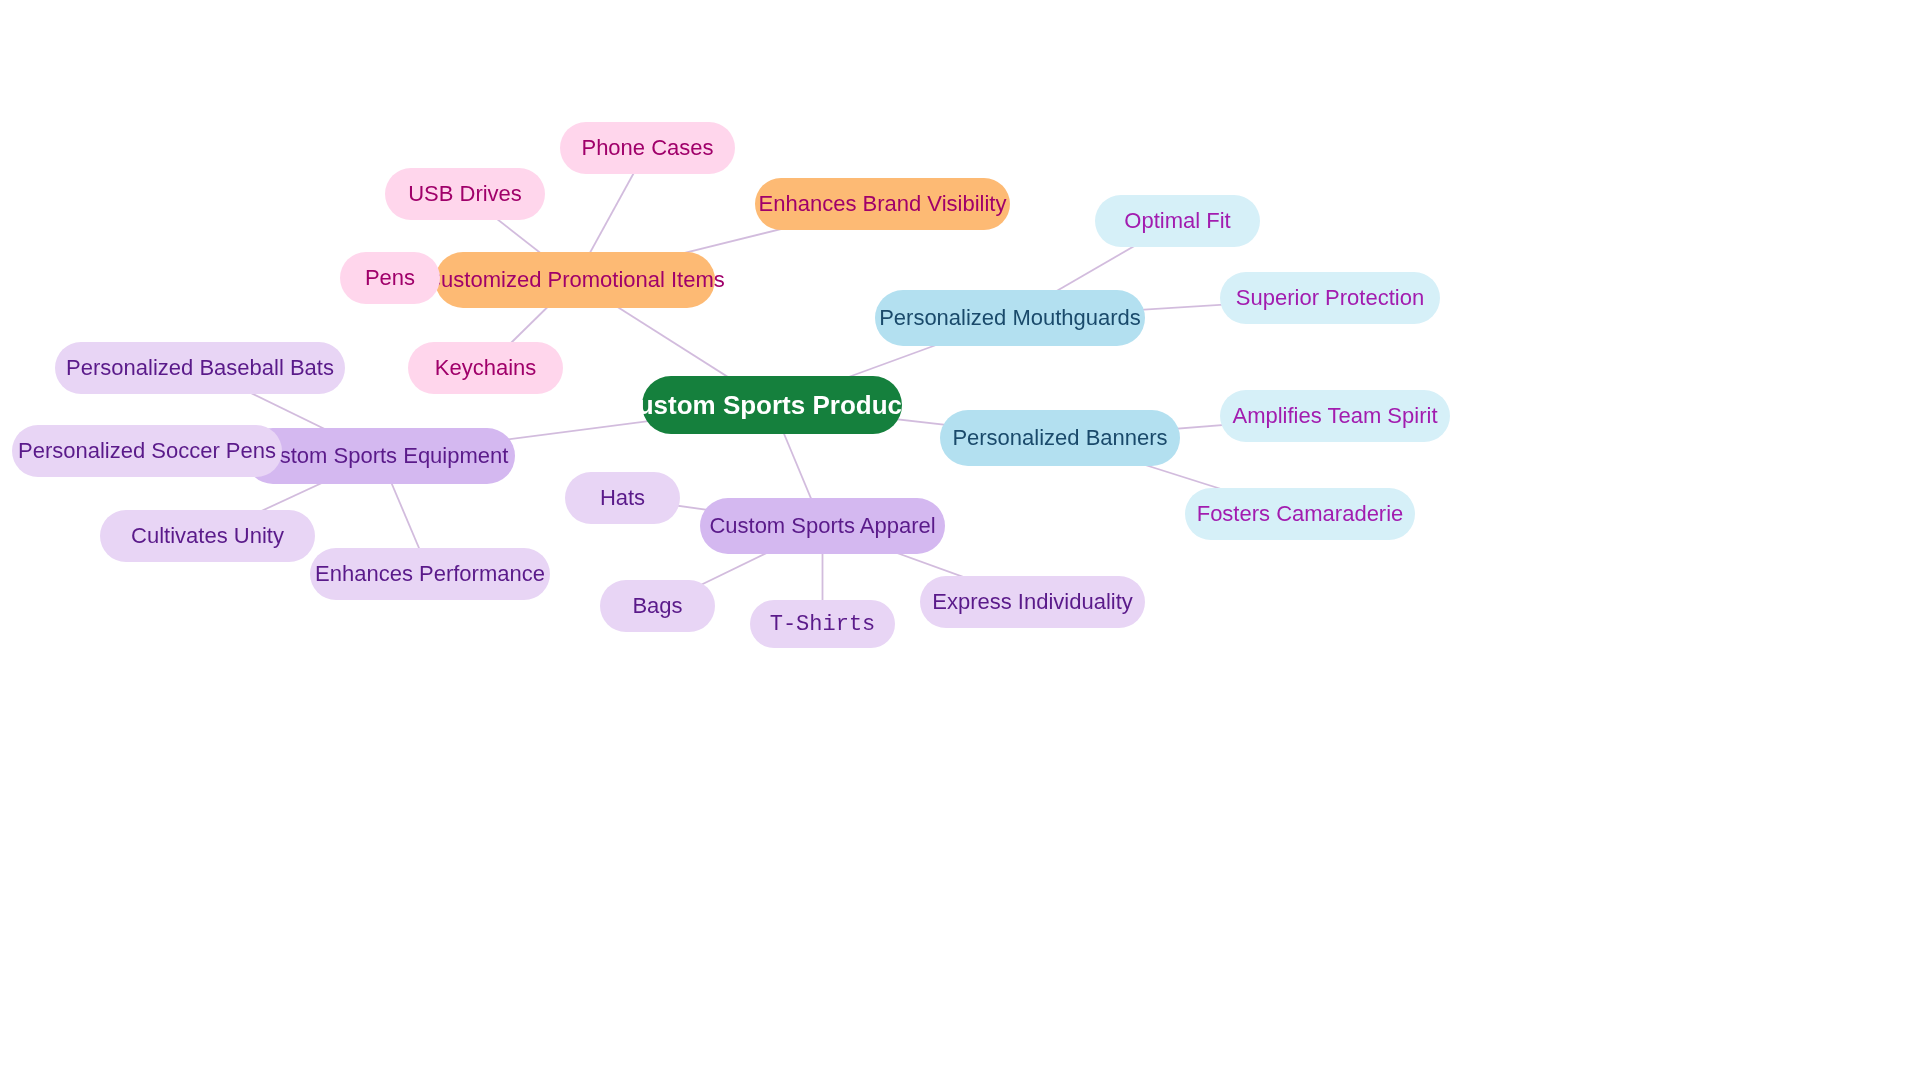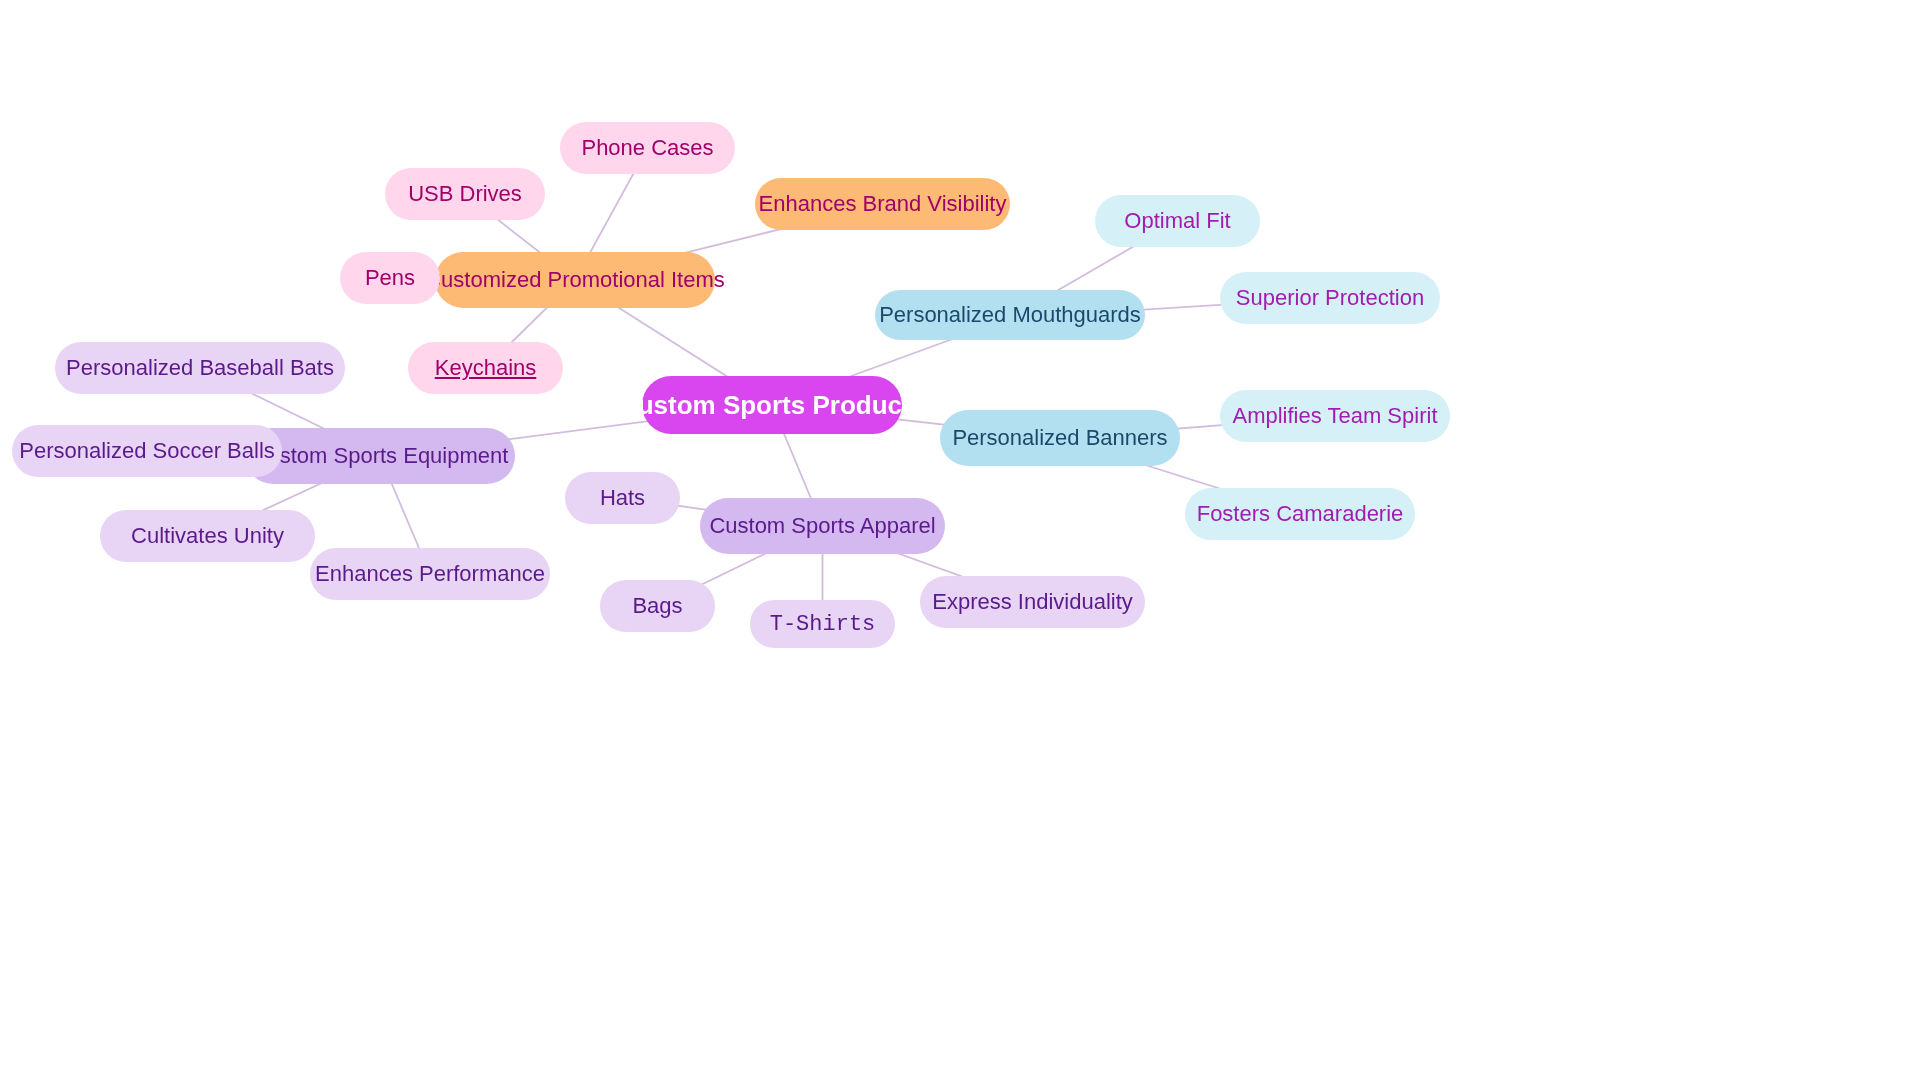--- a/index.html
+++ b/index.html
@@ -26,21 +26,21 @@
       align-items: center;
       justify-content: center;
       text-align: center;
       z-index: 1;
       font-size: 22px;
       font-weight: 500;
       padding: 18px 28px;
       white-space: nowrap;
     }
     .node-center {
-      background: #d946ef;
+      background: #15803d;
       color: #ffffff;
       font-size: 26px;
       font-weight: 600;
       border-radius: 50px;
     }
     .node-pink {
       background: #fdba74;
       color: #a0006a;
       border: none;
     }
@@ -110,32 +110,32 @@
 </div>
 <div class="node node-pink-light" id="node-phone_cases" style="left:560px;top:122px;width:175px;height:52px;">
   <span>Phone Cases</span>
 </div>
 <div class="node node-pink" id="node-enhances_brand" style="left:755px;top:178px;width:255px;height:52px;">
   <span>Enhances Brand Visibility</span>
 </div>
 <div class="node node-pink-light" id="node-pens" style="left:340px;top:252px;width:100px;height:52px;">
   <span>Pens</span>
 </div>
-<div class="node node-pink-light" id="node-keychains" style="left:408px;top:342px;width:155px;height:52px;text-decoration:underline;">
+<div class="node node-pink-light" id="node-keychains" style="left:408px;top:342px;width:155px;height:52px;">
   <span>Keychains</span>
 </div>
 
 <div class="node node-lavender-medium" id="node-custom_sports_equipment" style="left:245px;top:428px;width:270px;height:56px;">
   <span>Custom Sports Equipment</span>
 </div>
 <div class="node node-lavender" id="node-personalized_baseball_bats" style="left:55px;top:342px;width:290px;height:52px;">
   <span>Personalized Baseball Bats</span>
 </div>
 <div class="node node-lavender" id="node-personalized_soccer_balls" style="left:12px;top:425px;width:270px;height:52px;">
-  <span>Personalized Soccer Balls</span>
+  <span>Personalized Soccer Pens</span>
 </div>
 <div class="node node-lavender" id="node-cultivates_unity" style="left:100px;top:510px;width:215px;height:52px;">
   <span>Cultivates Unity</span>
 </div>
 <div class="node node-lavender" id="node-enhances_performance" style="left:310px;top:548px;width:240px;height:52px;">
   <span>Enhances Performance</span>
 </div>
 
 <div class="node node-lavender-medium" id="node-custom_sports_apparel" style="left:700px;top:498px;width:245px;height:56px;">
   <span>Custom Sports Apparel</span>
@@ -146,21 +146,21 @@
 <div class="node node-lavender" id="node-bags" style="left:600px;top:580px;width:115px;height:52px;">
   <span>Bags</span>
 </div>
 <div class="node node-lavender" id="node-t_shirts" style="left:750px;top:600px;width:145px;height:48px;font-family:Liberation Mono, monospace;">
   <span>T-Shirts</span>
 </div>
 <div class="node node-lavender" id="node-express_individuality" style="left:920px;top:576px;width:225px;height:52px;">
   <span>Express Individuality</span>
 </div>
 
-<div class="node node-blue" id="node-personalized_mouthguards" style="left:875px;top:290px;width:270px;height:50px;align-items:center;">
+<div class="node node-blue" id="node-personalized_mouthguards" style="left:875px;top:290px;width:270px;height:56px;align-items:center;">
   <span>Personalized Mouthguards</span>
 </div>
 <div class="node node-blue-light" id="node-optimal_fit" style="left:1095px;top:195px;width:165px;height:52px;">
   <span>Optimal Fit</span>
 </div>
 <div class="node node-blue-light" id="node-superior_protection" style="left:1220px;top:272px;width:220px;height:52px;">
   <span>Superior Protection</span>
 </div>
 
 <div class="node node-blue" id="node-personalized_banners" style="left:940px;top:410px;width:240px;height:56px;">

